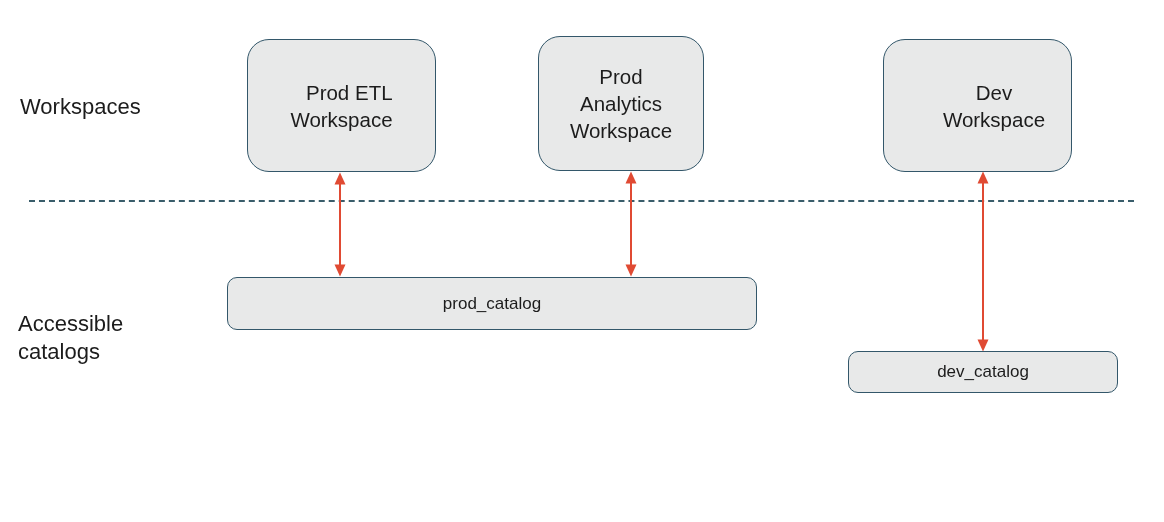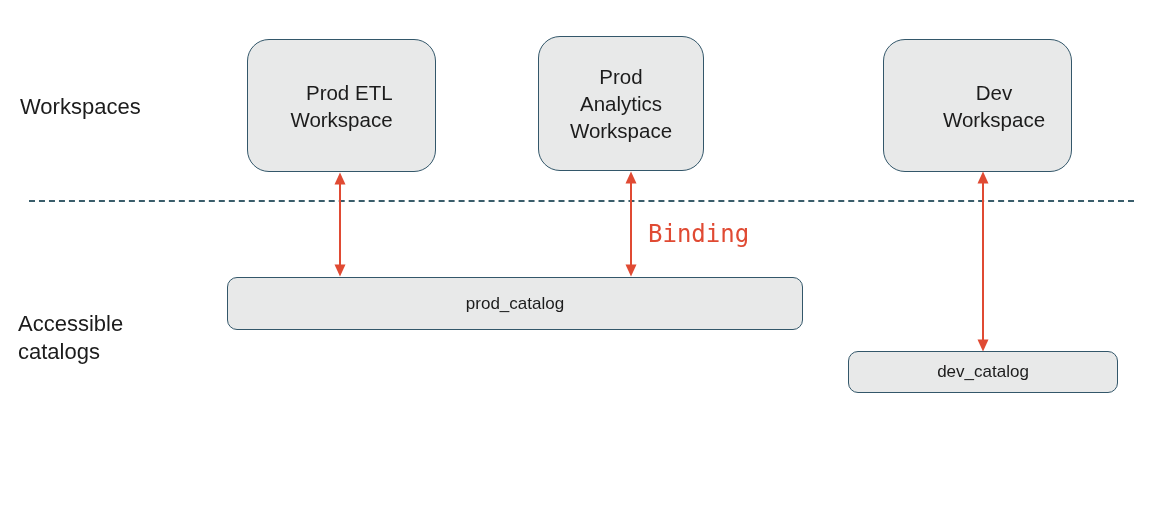--- a/index.html
+++ b/index.html
@@ -45,21 +45,21 @@
   #ws-dev{left:883px;top:39px;width:189px;height:133px;padding-left:33px;}
   .cat-box{
     position:absolute;
     background:var(--box-fill);
     border:1.5px solid var(--box-border);
     border-radius:10px;
     display:flex;align-items:center;justify-content:center;
     font-size:17px;
     box-sizing:border-box;
   }
-  #cat-prod{left:227px;top:277px;width:576px;height:53px;}
+  #cat-prod{left:227px;top:277px;width:530px;height:53px;}
   #cat-dev{left:848px;top:351px;width:270px;height:42px;}
   .dashed-line{
     position:absolute;
     left:29px;top:200px;width:1105px;height:0;
     border-top:2px dashed var(--divider);
   }
   .arrow{position:absolute;overflow:visible;}
   .arrow line{stroke:var(--arrow);stroke-width:2;}
   .arrow polygon{fill:var(--arrow);}
   #arrow-prod-etl{left:332px;top:172px;}
@@ -112,21 +112,20 @@
     <polygon points="8,0.5 13.5,12.5 2.5,12.5"></polygon>
     <polygon points="8,105.5 13.5,93.5 2.5,93.5"></polygon>
   </svg>
 
   <svg class="arrow" id="arrow-dev" width="16" height="181" viewBox="0 0 16 181" aria-hidden="true">
     <line x1="8" y1="11" x2="8" y2="170"></line>
     <polygon points="8,0.5 13.5,12.5 2.5,12.5"></polygon>
     <polygon points="8,180.5 13.5,168.5 2.5,168.5"></polygon>
   </svg>
 
-  <div class="binding-label">Binding</div>
 
   <div class="cat-box" id="cat-prod">
     <span>prod_catalog</span>
   </div>
 
   <div class="cat-box" id="cat-dev">
     <span>dev_catalog</span>
   </div>
 
 </div>

